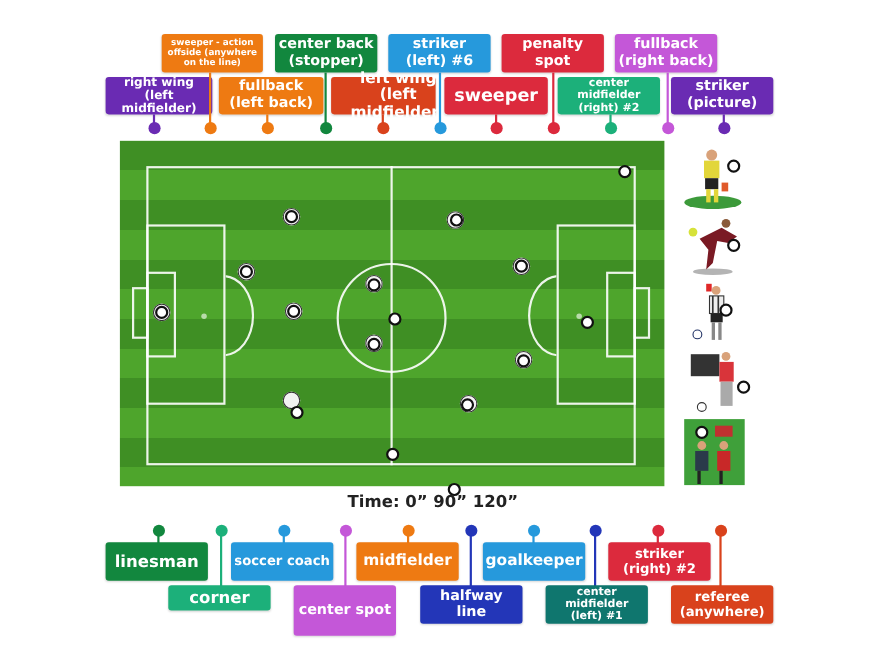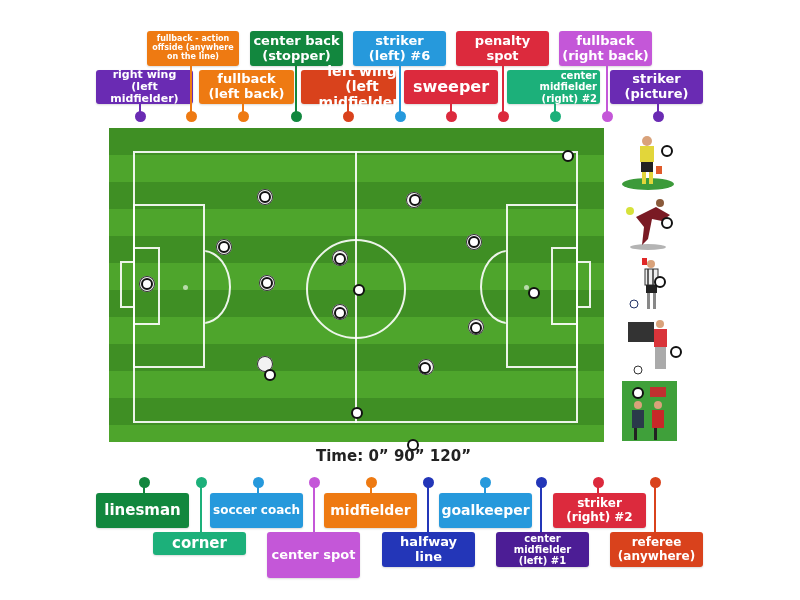--- a/index.html
+++ b/index.html
@@ -16,21 +16,21 @@
   .pic{position:absolute;left:622px;width:56px;height:58px;}
   .time{position:absolute;left:316px;top:447px;font-weight:bold;font-size:15px;color:#222;font-family:"DejaVu Sans",sans-serif;}
 </style>
 </head>
 <body>
 
 <div class="label" style="left:96px;top:70px;width:97px;height:34px;font-size:11px;background:#6a2bb3;">right wing (left midfielder)</div>
 <div class="stem" style="left:139px;top:104px;height:8px;background:#6a2bb3;"></div>
 <div class="pin" style="left:135px;top:111px;background:#6a2bb3;"></div>
 
-<div class="label" style="left:147px;top:31px;width:92px;height:35px;font-size:8px;background:#ee7a12;">fullback - action offside (anywhere on the line)</div>
+<div class="label" style="left:147px;top:31px;width:92px;height:35px;font-size:8px;background:#ee7a12;">sweeper - action offside (anywhere on the line)</div>
 <div class="stem" style="left:190px;top:66px;height:46px;background:#ee7a12;"></div>
 <div class="pin" style="left:186px;top:111px;background:#ee7a12;"></div>
 
 <div class="label" style="left:199px;top:70px;width:95px;height:34px;font-size:13px;background:#ee7a12;">fullback (left back)</div>
 <div class="stem" style="left:242px;top:104px;height:8px;background:#ee7a12;"></div>
 <div class="pin" style="left:238px;top:111px;background:#ee7a12;"></div>
 
 <div class="label" style="left:250px;top:31px;width:93px;height:35px;font-size:13px;background:#12873e;">center back (stopper)</div>
 <div class="stem" style="left:295px;top:66px;height:46px;background:#12873e;"></div>
 <div class="pin" style="left:291px;top:111px;background:#12873e;"></div>
@@ -44,21 +44,21 @@
 <div class="pin" style="left:395px;top:111px;background:#2699dc;"></div>
 
 <div class="label" style="left:404px;top:70px;width:94px;height:34px;font-size:16px;background:#dc2a3d;">sweeper</div>
 <div class="stem" style="left:450px;top:104px;height:8px;background:#dc2a3d;"></div>
 <div class="pin" style="left:446px;top:111px;background:#dc2a3d;"></div>
 
 <div class="label" style="left:456px;top:31px;width:93px;height:35px;font-size:13px;background:#dc2a3d;">penalty spot</div>
 <div class="stem" style="left:502px;top:66px;height:46px;background:#dc2a3d;"></div>
 <div class="pin" style="left:498px;top:111px;background:#dc2a3d;"></div>
 
-<div class="label" style="left:507px;top:70px;width:93px;height:34px;font-size:10px;background:#1cb07a;text-align:right;">center midfielder (right) #2</div>
+<div class="label" style="left:507px;top:70px;width:93px;height:34px;font-size:10px;background:#1cb07a;">center midfielder (right) #2</div>
 <div class="stem" style="left:554px;top:104px;height:8px;background:#1cb07a;"></div>
 <div class="pin" style="left:550px;top:111px;background:#1cb07a;"></div>
 
 <div class="label" style="left:559px;top:31px;width:93px;height:35px;font-size:13px;background:#c457d8;">fullback (right back)</div>
 <div class="stem" style="left:606px;top:66px;height:46px;background:#c457d8;"></div>
 <div class="pin" style="left:602px;top:111px;background:#c457d8;"></div>
 
 <div class="label" style="left:610px;top:70px;width:93px;height:34px;font-size:13px;background:#6a2bb3;">striker (picture)</div>
 <div class="stem" style="left:657px;top:104px;height:8px;background:#6a2bb3;"></div>
 <div class="pin" style="left:653px;top:111px;background:#6a2bb3;"></div>
@@ -195,21 +195,21 @@
 <div class="pin" style="left:423px;top:477px;background:#2336b8;"></div>
 <div class="stem" style="left:427px;top:487px;height:46px;background:#2336b8;"></div>
 <div class="label" style="left:382px;top:532px;width:93px;height:35px;font-size:13px;background:#2336b8;">halfway line</div>
 
 <div class="pin" style="left:480px;top:477px;background:#2699dc;"></div>
 <div class="stem" style="left:484px;top:487px;height:7px;background:#2699dc;"></div>
 <div class="label" style="left:439px;top:493px;width:93px;height:35px;font-size:14px;background:#2699dc;">goalkeeper</div>
 
 <div class="pin" style="left:536px;top:477px;background:#2336b8;"></div>
 <div class="stem" style="left:540px;top:487px;height:46px;background:#2336b8;"></div>
-<div class="label" style="left:496px;top:532px;width:93px;height:35px;font-size:10px;background:#4c1d95;">center midfielder (left) #1</div>
+<div class="label" style="left:496px;top:532px;width:93px;height:35px;font-size:10px;background:#0f766e;">center midfielder (left) #1</div>
 
 <div class="pin" style="left:593px;top:477px;background:#dc2a3d;"></div>
 <div class="stem" style="left:597px;top:487px;height:7px;background:#dc2a3d;"></div>
 <div class="label" style="left:553px;top:493px;width:93px;height:35px;font-size:12px;background:#dc2a3d;">striker (right) #2</div>
 
 <div class="pin" style="left:650px;top:477px;background:#d9421c;"></div>
 <div class="stem" style="left:654px;top:487px;height:46px;background:#d9421c;"></div>
 <div class="label" style="left:610px;top:532px;width:93px;height:35px;font-size:12px;background:#d9421c;">referee (anywhere)</div>
 
 </body></html>

